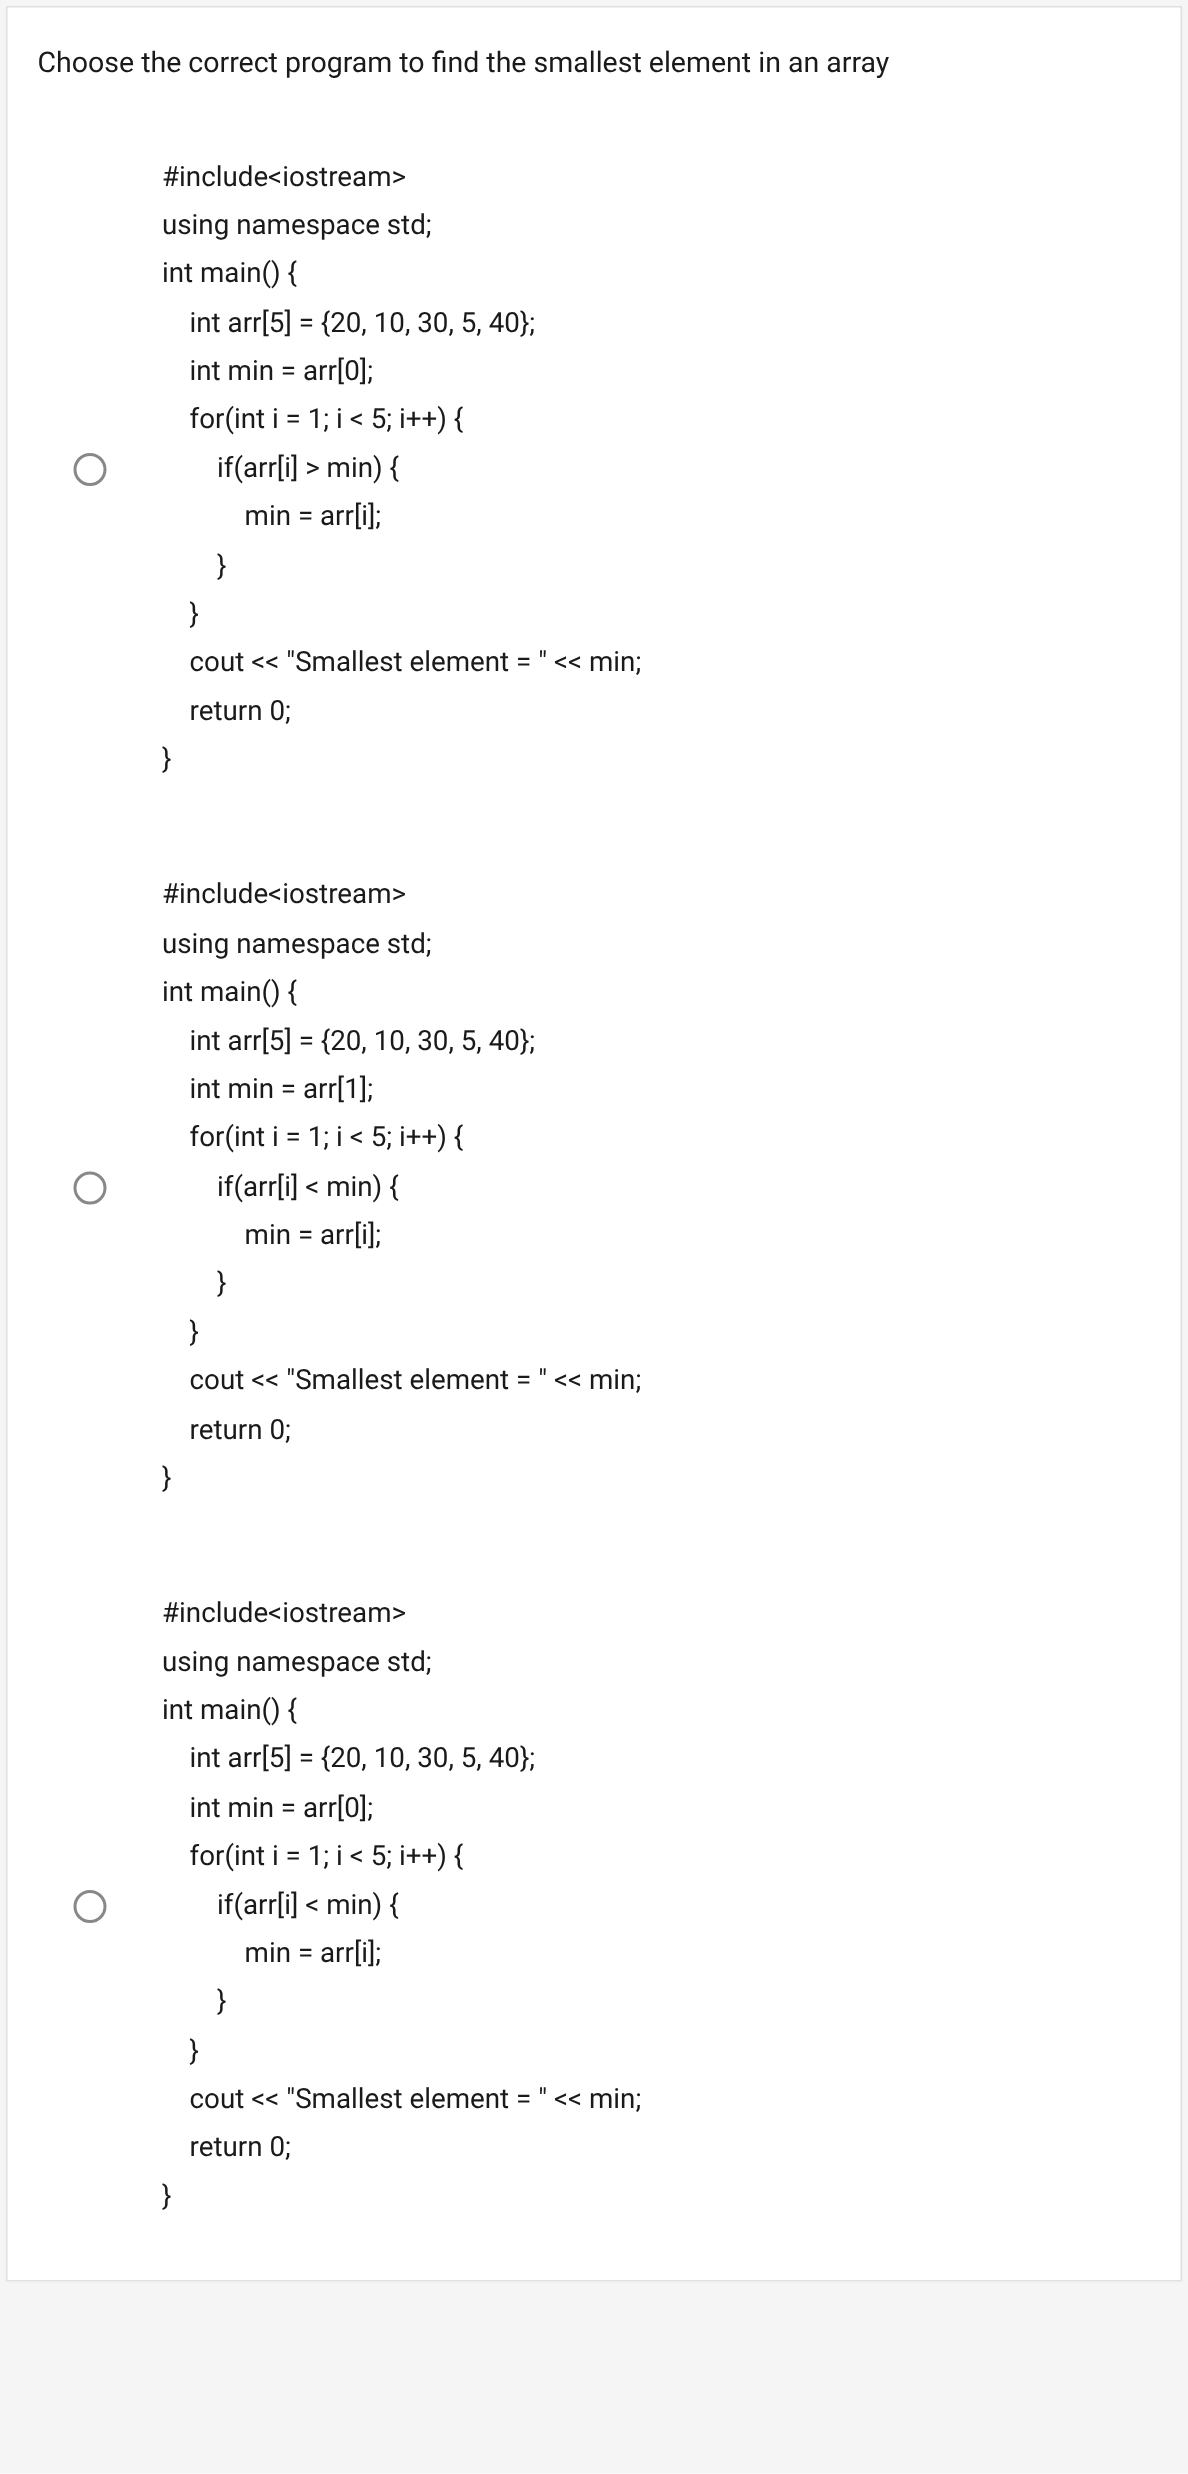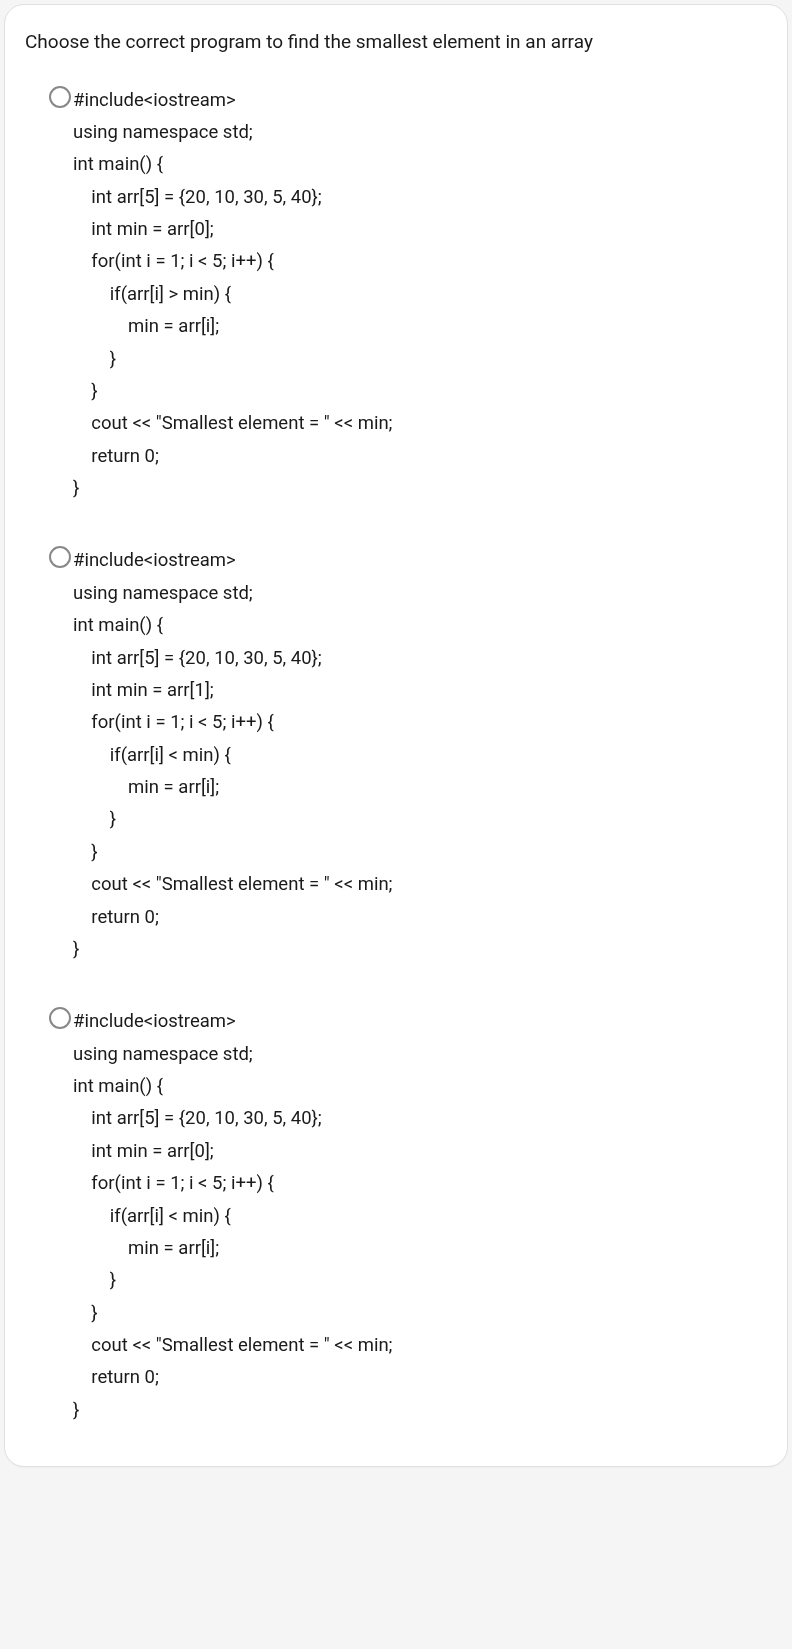--- a/index.html
+++ b/index.html
@@ -8,41 +8,42 @@
       padding: 0;
     }
     body {
       font-family: -apple-system, BlinkMacSystemFont, "Segoe UI", Roboto, Helvetica, Arial, sans-serif;
       background: #f5f5f5;
       padding: 4px;
     }
     .card {
       background: #ffffff;
       border: 1px solid #e0e0e0;
-      border-radius: 20px;
+      border-radius: 0;
       padding: 24px 20px 40px 20px;
       width: 784px;
       box-shadow: 0 1px 2px rgba(0,0,0,0.03);
     }
     .question-text {
       font-size: 19px;
       color: #1a1a1a;
       margin-bottom: 28px;
       line-height: 1.4;
     }
     .options {
       display: flex;
       flex-direction: column;
       gap: 40px;
       padding-left: 24px;
     }
     .option {
       display: flex;
-      align-items: flex-start;
-      gap: 2px;
+      align-items: center;
+      gap: 37px;
+      margin-top: 18px;
     }
     .radio {
       width: 22px;
       height: 22px;
       border: 2px solid #888888;
       border-radius: 50%;
       flex-shrink: 0;
       margin-top: 2px;
       background: #ffffff;
       cursor: pointer;

